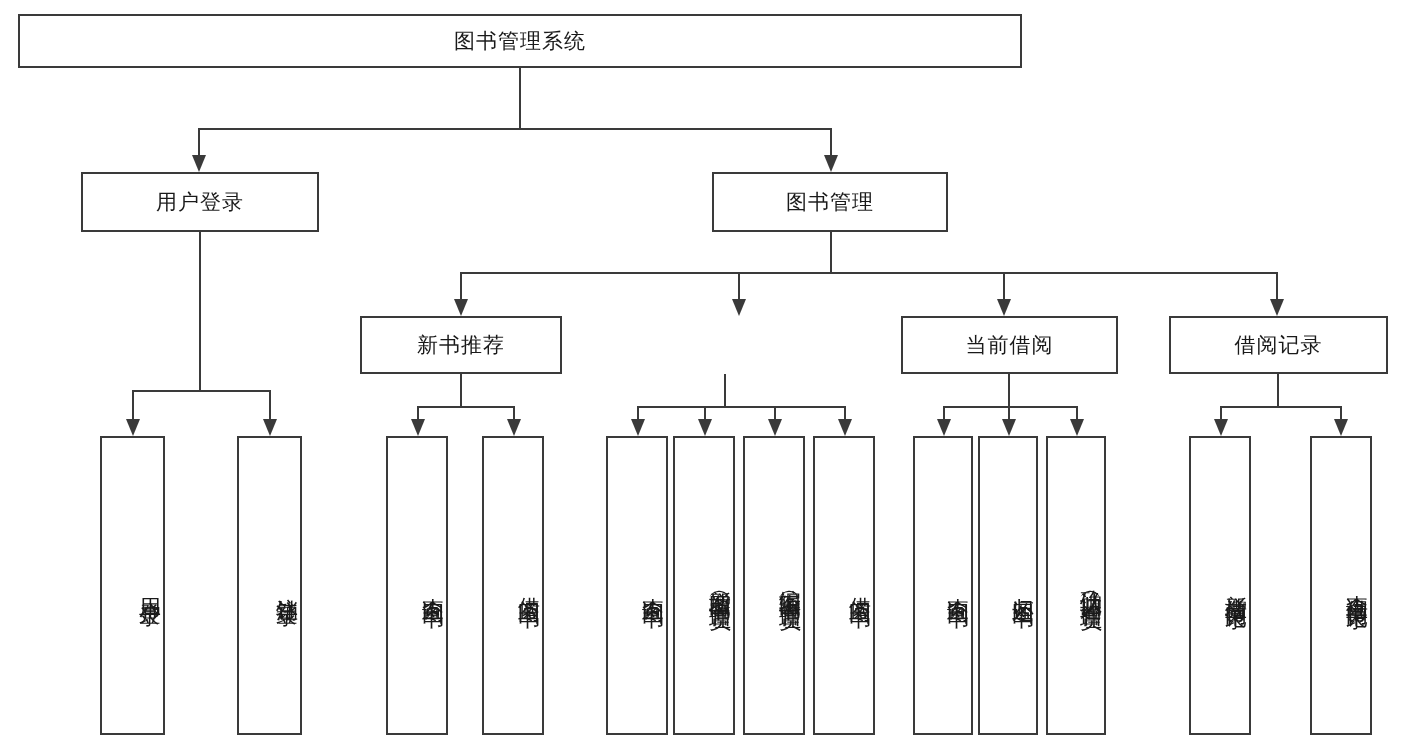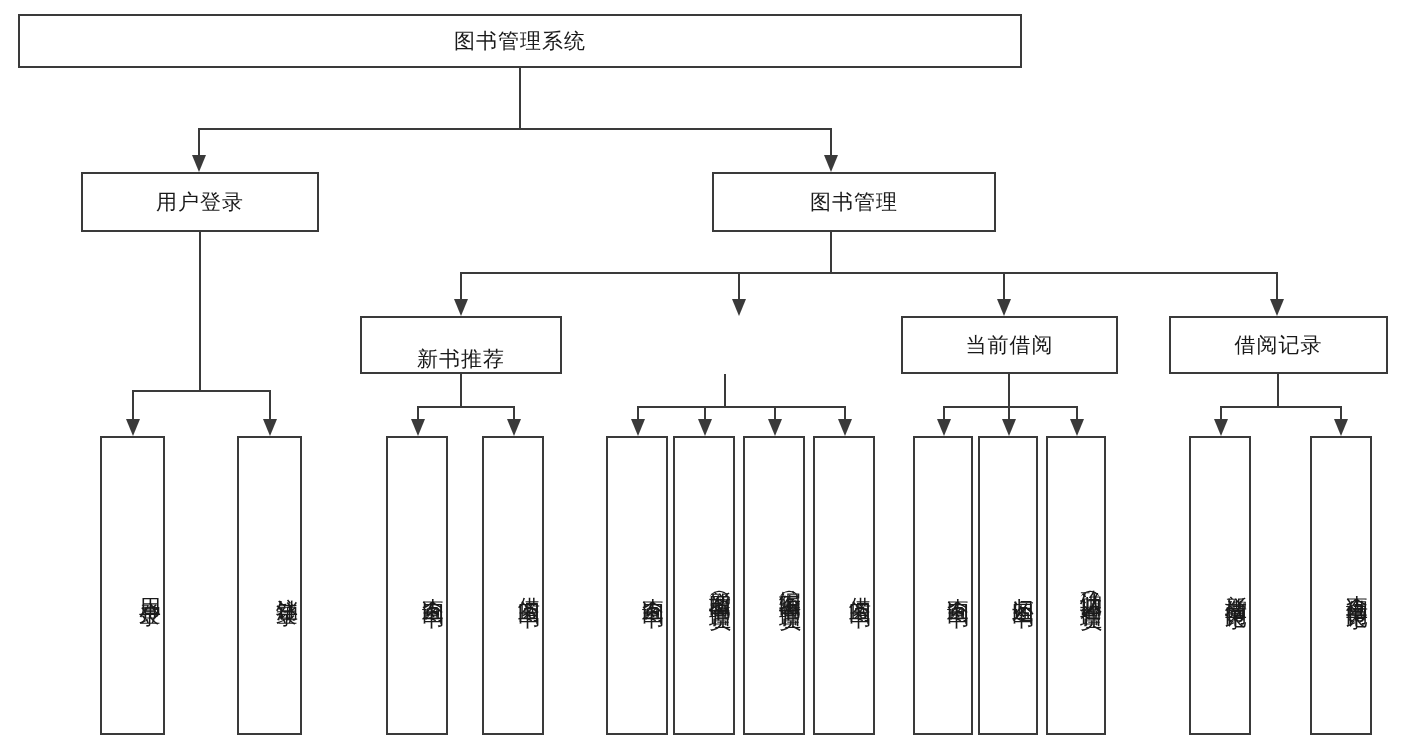--- a/index.html
+++ b/index.html
@@ -93,21 +93,21 @@
 
   <div class="hline" style="left:198px; top:128px; width:634px;"></div>
   <div class="vline" style="left:198px; top:128px; height:28px;"></div>
   <div class="arrowhead" style="left:192px; top:155px;"></div>
   <div class="vline" style="left:830px; top:128px; height:28px;"></div>
   <div class="arrowhead" style="left:824px; top:155px;"></div>
 
   <div class="node horiz" style="left:81px; top:172px; width:238px; height:60px;">
     <span class="lbl">用户登录</span>
   </div>
-  <div class="node horiz" style="left:712px; top:172px; width:284px; height:60px;">
+  <div class="node horiz" style="left:712px; top:172px; width:236px; height:60px;">
     <span class="lbl">图书管理</span>
   </div>
 
   <div class="vline" style="left:199px; top:232px; height:158px;"></div>
   <div class="hline" style="left:132px; top:390px; width:137px;"></div>
   <div class="vline" style="left:132px; top:390px; height:30px;"></div>
   <div class="arrowhead" style="left:126px; top:419px;"></div>
   <div class="vline" style="left:269px; top:390px; height:30px;"></div>
   <div class="arrowhead" style="left:263px; top:419px;"></div>
 
@@ -115,21 +115,21 @@
   <div class="hline" style="left:460px; top:272px; width:818px;"></div>
   <div class="vline" style="left:460px; top:272px; height:28px;"></div>
   <div class="arrowhead" style="left:454px; top:299px;"></div>
   <div class="vline" style="left:738px; top:272px; height:28px;"></div>
   <div class="arrowhead" style="left:732px; top:299px;"></div>
   <div class="vline" style="left:1003px; top:272px; height:28px;"></div>
   <div class="arrowhead" style="left:997px; top:299px;"></div>
   <div class="vline" style="left:1276px; top:272px; height:28px;"></div>
   <div class="arrowhead" style="left:1270px; top:299px;"></div>
 
-  <div class="node horiz" style="left:360px; top:316px; width:202px; height:58px;align-items:flex-end;">
+  <div class="node horiz" style="left:360px; top:316px; width:202px; height:58px;">
     <span class="lbl">新书推荐</span>
   </div>
   <div class="node horiz" style="left:1169px; top:316px; width:219px; height:58px;">
     <span class="lbl">借阅记录</span>
   </div>
   <div class="node horiz" style="left:901px; top:316px; width:217px; height:58px;">
     <span class="lbl">当前借阅</span>
   </div>
 
   <div class="vline" style="left:460px; top:374px; height:32px;"></div>

